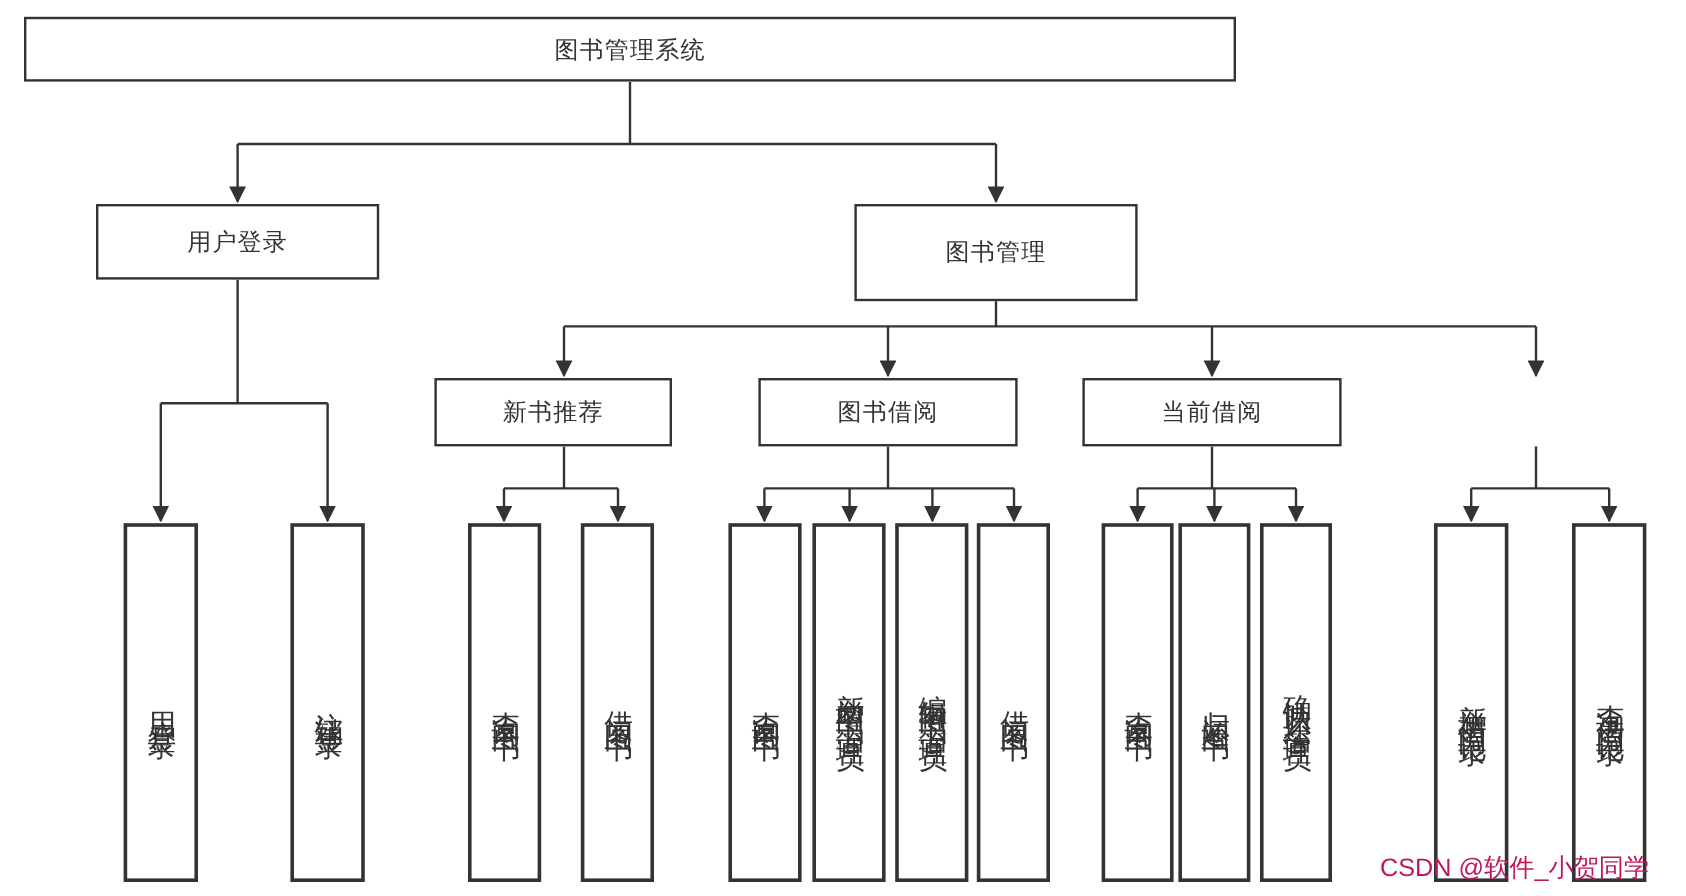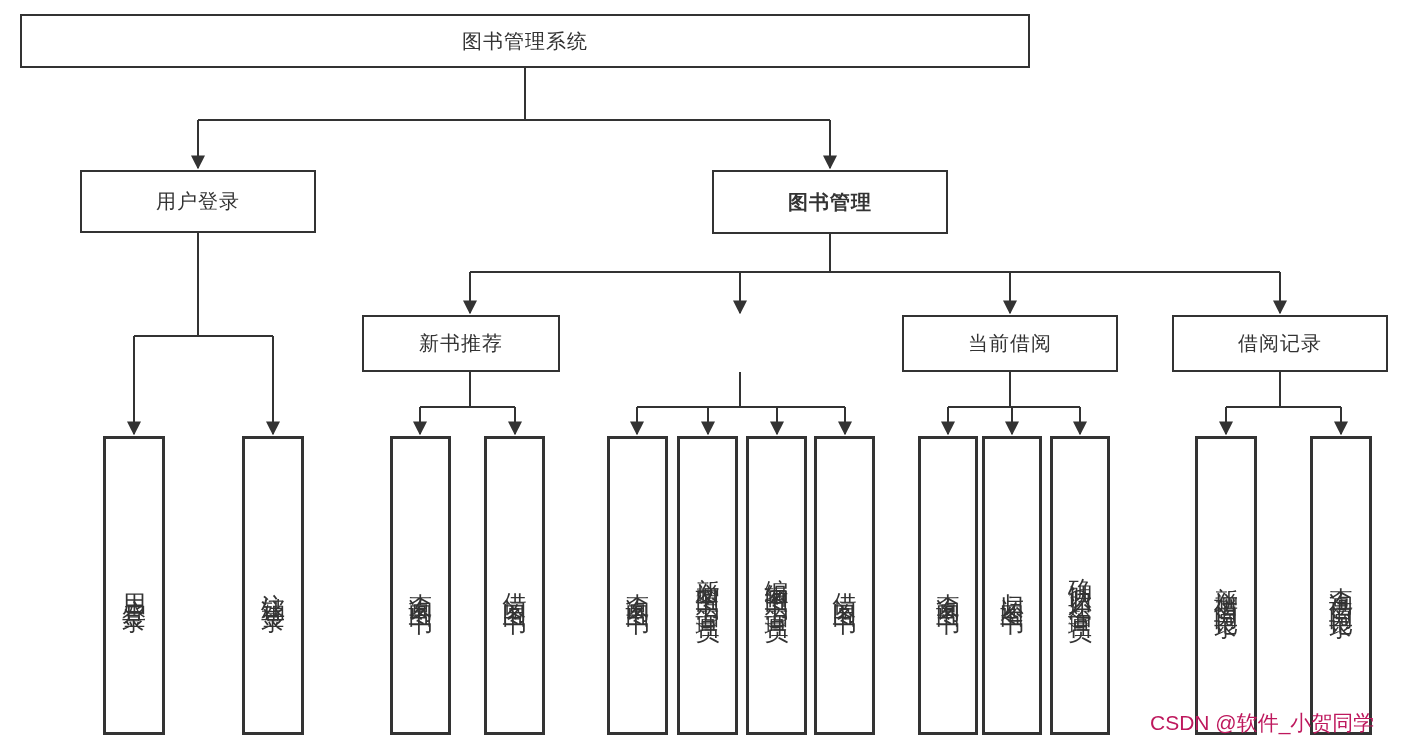--- a/index.html
+++ b/index.html
@@ -34,21 +34,21 @@
     writing-mode: vertical-rl;
     text-orientation: mixed;
     font-size: 24px;
     letter-spacing: 6px;
     line-height: 1;
     white-space: nowrap;
   }
   
   .n-root   { left: 20px;   top: 14px;  width: 1010px; height: 54px; }
   .n-login  { left: 80px;   top: 170px; width: 236px;  height: 63px; }
-  .n-mgmt   { left: 712px;  top: 170px; width: 236px;  height: 64px; font-weight: bold; }
+  .n-mgmt   { left: 712px;  top: 170px; width: 236px;  height: 81px; }
   .n-l3-a   { left: 362px;  top: 315px; width: 198px;  height: 57px; }
   .n-l3-b   { left: 632px;  top: 315px; width: 216px;  height: 57px; }
   .n-l3-c   { left: 902px;  top: 315px; width: 216px;  height: 57px; }
   .n-l3-d   { left: 1172px; top: 315px; width: 216px;  height: 57px; }
   .lf       { top: 436px; height: 299px; }
   .lf-g1a { left: 103px;  width: 62px; }
   .lf-g1b { left: 242px;  width: 62px; }
   .lf-g2a { left: 390px;  width: 61px; }
   .lf-g2b { left: 484px;  width: 61px; }
   .lf-g3a { left: 607px;  width: 61px; }
@@ -137,26 +137,26 @@
   <div class="box box-h n-login">
     <span>用户登录</span>
   </div>
   <div class="box box-h n-mgmt">
     <span>图书管理</span>
   </div>
 
   <div class="box box-h n-l3-a">
     <span>新书推荐</span>
   </div>
+  <div class="box box-h n-l3-b">
+    <span>图书借阅</span>
+  </div>
   <div class="box box-h n-l3-c">
     <span>当前借阅</span>
   </div>
-  <div class="box box-h n-l3-d">
-    <span>借阅记录</span>
-  </div>
 
   <div class="box leaf lf lf-g1a">
     <span class="vtext">用户登录</span>
   </div>
   <div class="box leaf lf lf-g1b">
     <span class="vtext">注销登录</span>
   </div>
 
   <div class="box leaf lf lf-g2a">
     <span class="vtext">查询图书</span>

